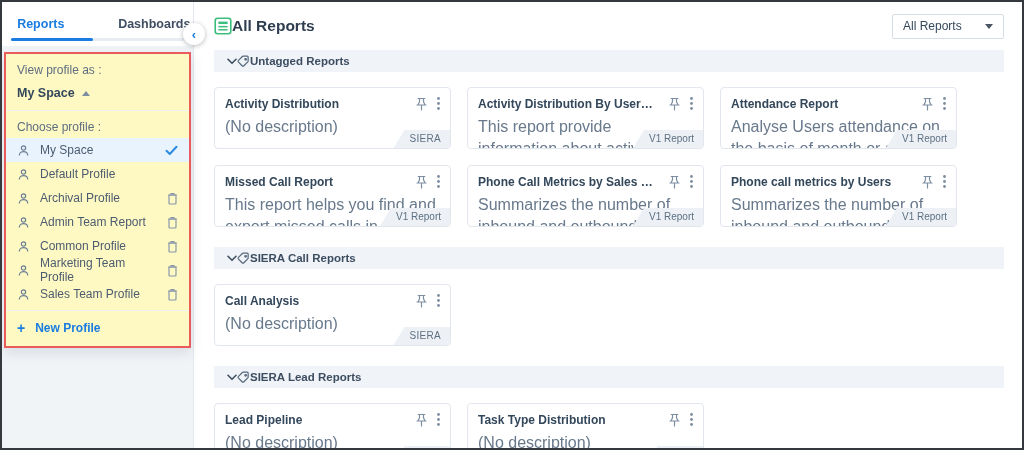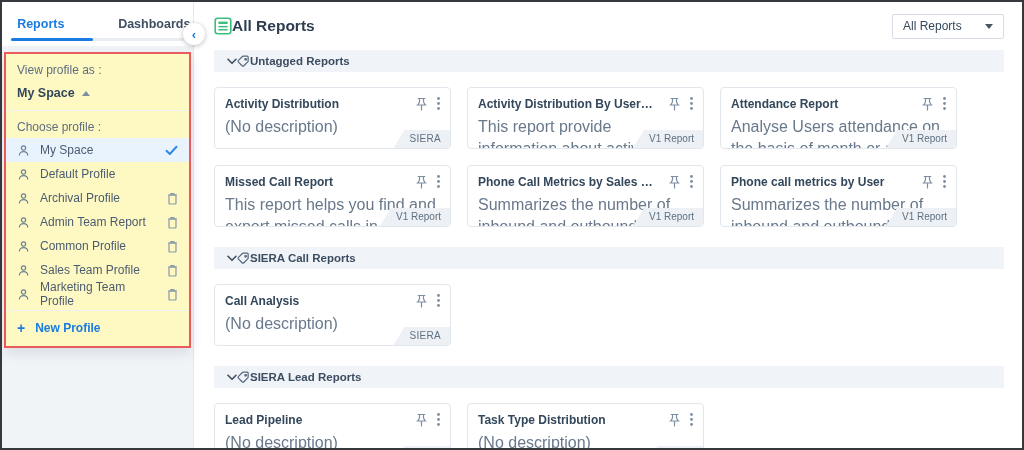--- a/index.html
+++ b/index.html
@@ -151,38 +151,38 @@
         </span>
       </div>
 
       <div class="profile-row">
         <span class="person-icon">
           <svg width="13" height="13" viewBox="0 0 14 14" fill="none" stroke="#6c7f95" stroke-width="1.3">
               <circle cx="7" cy="4.3" r="2.3"></circle>
               <path d="M2.5 12.5c0-2.7 2-4.2 4.5-4.2s4.5 1.5 4.5 4.2"></path>
             </svg>
         </span>
-        <span>Sales Team Profile</span>
+        <span>Marketing Team Profile</span>
         <span class="grow"></span>
         <span class="trash-icon icon-btn">
           <svg width="11" height="13" viewBox="0 0 11 13" fill="none" stroke="#8796a8" stroke-width="1.2">
               <path d="M1 3h9M4 3V1.5h3V3"></path>
               <rect x="2" y="3" width="7" height="9" rx="1"></rect>
             </svg>
         </span>
       </div>
 
       <div class="profile-row">
         <span class="person-icon">
           <svg width="13" height="13" viewBox="0 0 14 14" fill="none" stroke="#6c7f95" stroke-width="1.3">
               <circle cx="7" cy="4.3" r="2.3"></circle>
               <path d="M2.5 12.5c0-2.7 2-4.2 4.5-4.2s4.5 1.5 4.5 4.2"></path>
             </svg>
         </span>
-        <span>Marketing Team Profile</span>
+        <span>Sales Team Profile</span>
         <span class="grow"></span>
         <span class="trash-icon icon-btn">
           <svg width="11" height="13" viewBox="0 0 11 13" fill="none" stroke="#8796a8" stroke-width="1.2">
               <path d="M1 3h9M4 3V1.5h3V3"></path>
               <rect x="2" y="3" width="7" height="9" rx="1"></rect>
             </svg>
         </span>
       </div>
 
       <div class="new-profile">
@@ -302,21 +302,21 @@
                 <circle cx="1.5" cy="6.5" r="1.4"></circle>
                 <circle cx="1.5" cy="11.5" r="1.4"></circle>
               </svg></span>
         </div>
         <div class="card-desc">Summarizes the number of inbound and outbound calls in a selected time range...</div>
         <div class="badge">V1 Report</div>
       </div>
 
       <div class="card">
         <div class="card-head">
-          <div class="card-title">Phone call metrics by User</div>
+          <div class="card-title">Phone call metrics by Users</div>
           <span class="icon-btn"><svg width="13" height="14" viewBox="0 0 13 14" fill="none" stroke="#7d8ea1" stroke-width="1.2" stroke-linecap="round">
                 <path d="M3.2 1.5h6.6M4.5 1.5v3.2M8.5 1.5v3.2M2 8h9M3 8l1.5-3.3M10 8 8.5 4.7M6.5 8v5"></path>
               </svg></span>
           <span class="icon-btn"><svg width="3" height="13" viewBox="0 0 3 13" fill="#7d8ea1">
                 <circle cx="1.5" cy="1.5" r="1.4"></circle>
                 <circle cx="1.5" cy="6.5" r="1.4"></circle>
                 <circle cx="1.5" cy="11.5" r="1.4"></circle>
               </svg></span>
         </div>
         <div class="card-desc">Summarizes the number of inbound and outbound calls in a given timeperiod by...</div>

